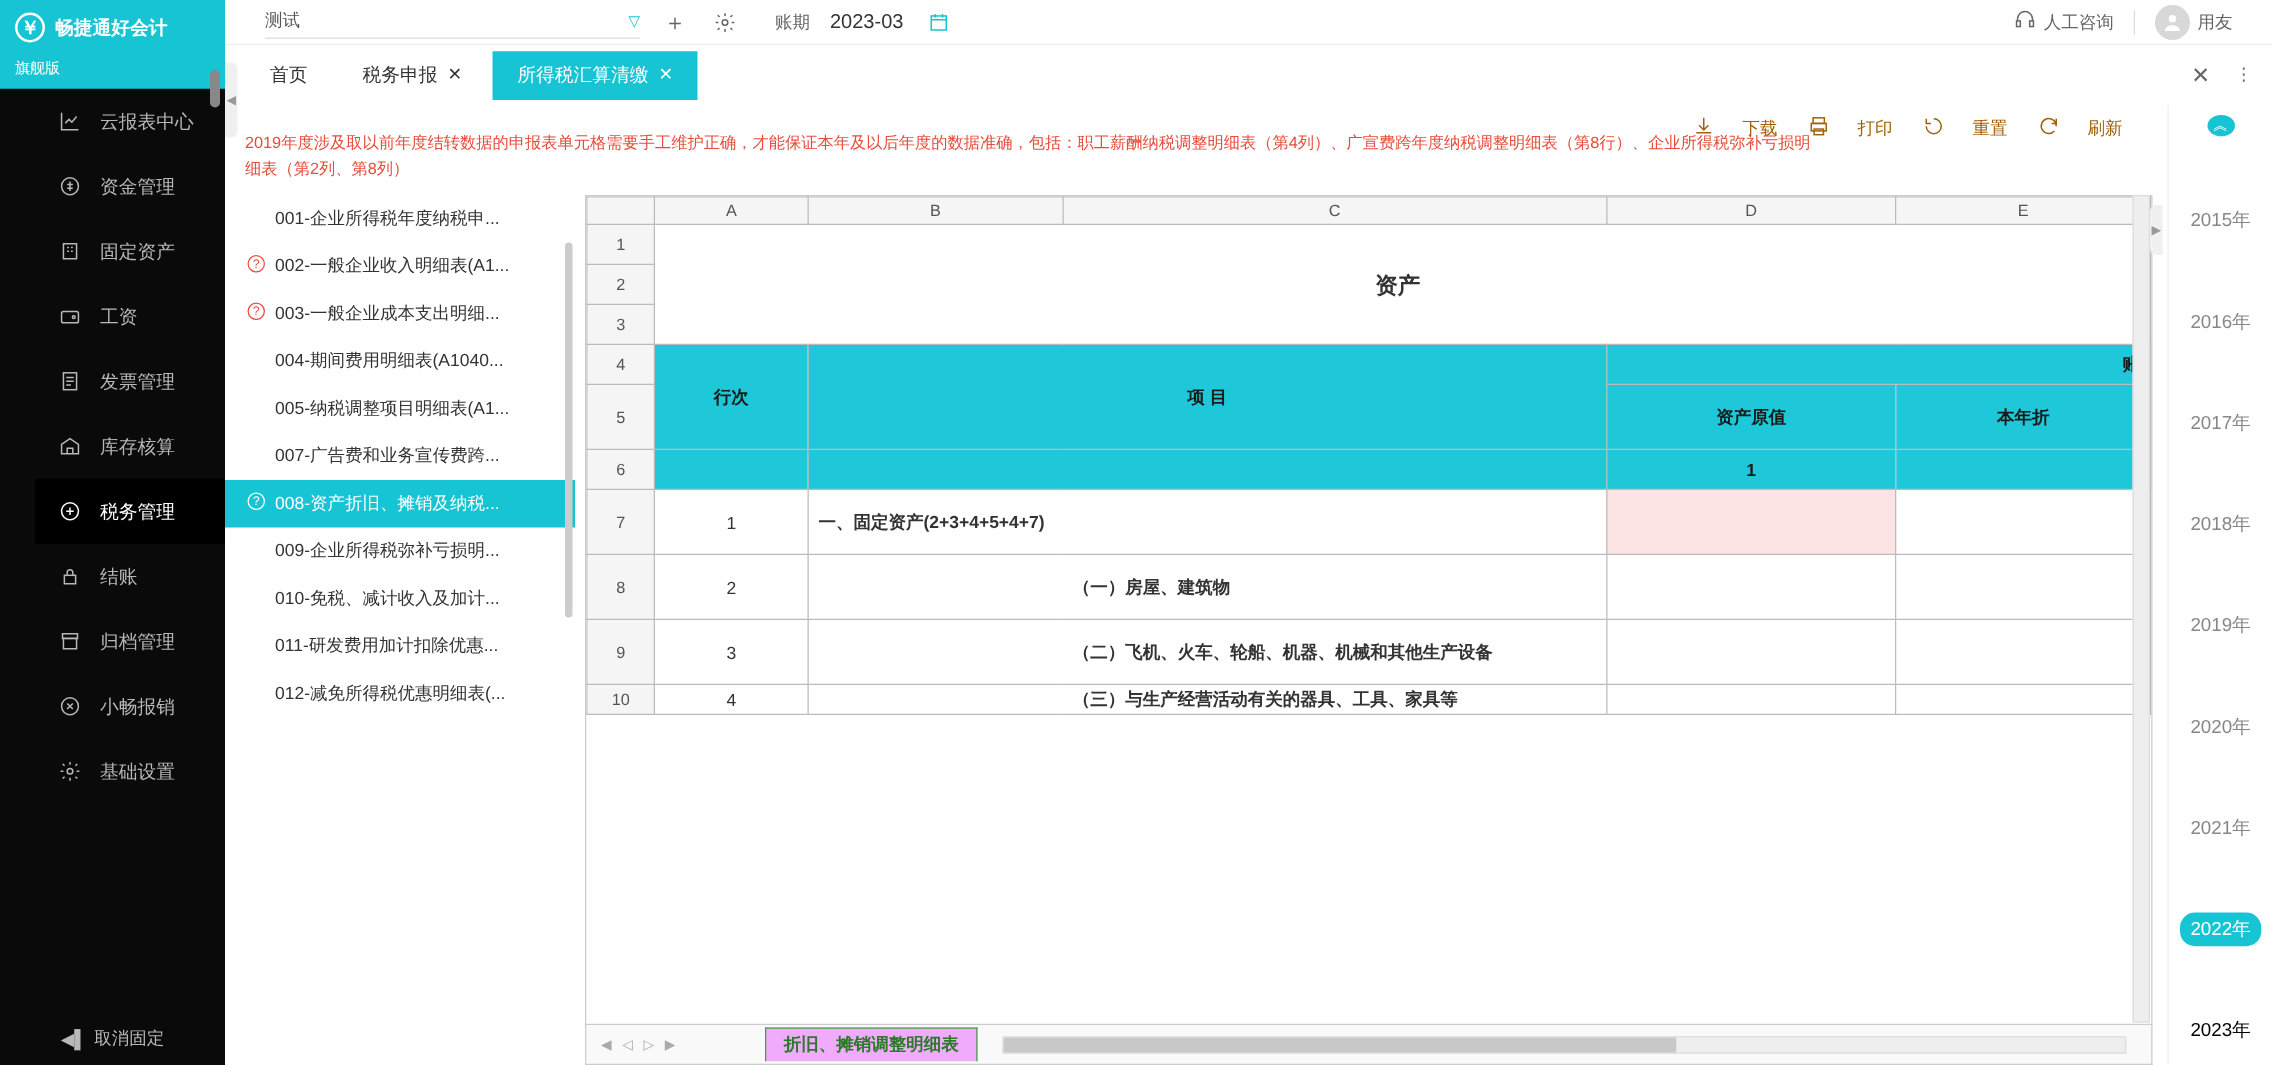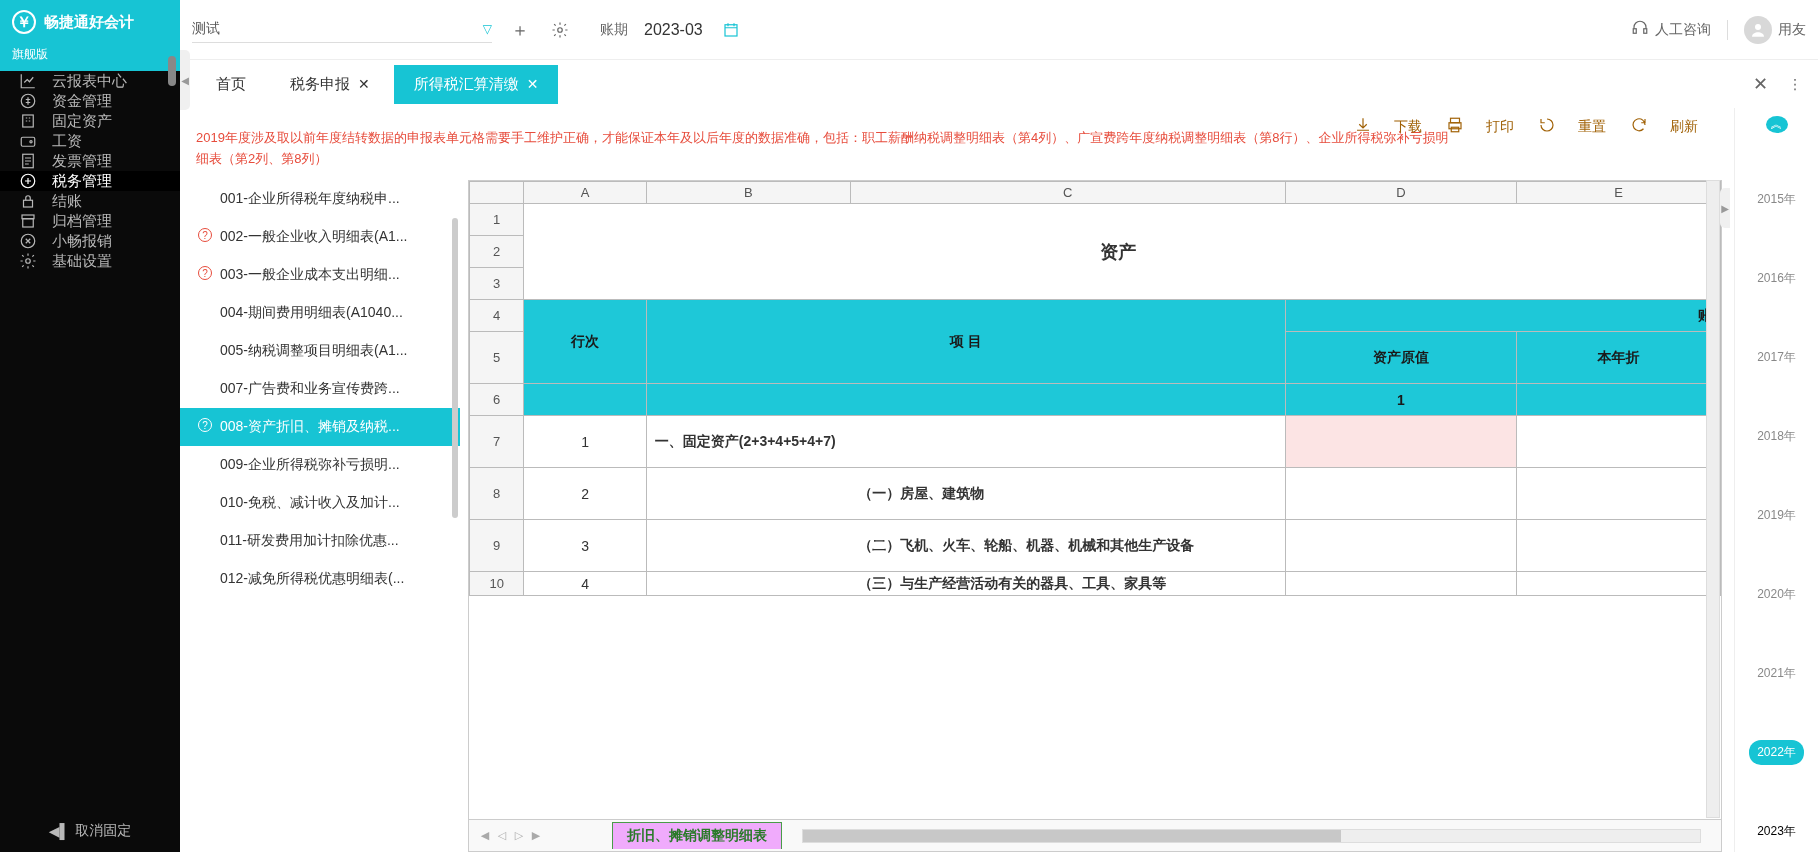--- a/index.html
+++ b/index.html
@@ -7,31 +7,31 @@
     .app { display: flex; height: 100vh; }
     
     
     .sidebar { width: 180px; background: #0a0a0a; color: #b8b8b8; display: flex; flex-direction: column; position: relative; }
     .logo-area { background: #17c4d4; color: #fff; padding: 10px 12px; display: flex; align-items: center; gap: 8px; }
     .logo-icon { width: 24px; height: 24px; border-radius: 50%; border: 2px solid #fff; display: flex; align-items: center; justify-content: center; font-weight: bold; font-size: 15px; }
     .logo-text { font-size: 15px; font-weight: bold; }
     .logo-sub { background: #17c4d4; color: #fff; font-size: 12px; padding: 2px 12px 8px; }
     .sidebar-scroll { position: absolute; right: 4px; top: 56px; width: 8px; height: 30px; background: #888; border-radius: 4px; }
     .sidebar-items { flex: 1; overflow: hidden; }
-    .sidebar-item { display: flex; align-items: center; gap: 14px; padding: 0 18px; cursor: pointer; font-size: 15px; }
+    .sidebar-item { display: flex; align-items: center; gap: 14px; padding: 16px 18px; cursor: pointer; font-size: 15px; margin-left: 28px; }
     .sidebar-item.active { background: #000; color: #fff; }
     .sidebar-item .si-icon { width: 20px; height: 20px; display: flex; align-items: center; justify-content: center; }
     .sidebar-footer { display: flex; align-items: center; justify-content: center; gap: 6px; padding: 12px; font-size: 14px; cursor: pointer; }
     .sidebar-collapse-notch { position: absolute; right: -10px; top: 50px; width: 10px; height: 60px; background: #f0f0f0; border-radius: 0 5px 5px 0; display: flex; align-items: center; justify-content: center; color: #999; font-size: 10px; }
     
     
     .main { flex: 1; display: flex; flex-direction: column; min-width: 0; }
     
     
-    .header { height: 60px; display: flex; align-items: center; padding: 0 12px; gap: 16px; border-bottom: 1px solid #eee; }
+    .header { height: 36px; display: flex; align-items: center; padding: 0 32px; gap: 16px; border-bottom: 1px solid #eee; }
     .company-select { display: flex; align-items: center; gap: 8px; border-bottom: 1px solid #ddd; padding: 4px 0; width: 300px; justify-content: space-between; cursor: pointer; }
     .company-name { color: #555; }
     .caret-down { color: #17c4d4; font-size: 12px; }
     .header-icon-btn { width: 24px; height: 24px; display: flex; align-items: center; justify-content: center; cursor: pointer; color: #666; font-size: 18px; }
     .period-label { color: #666; margin-left: 12px; }
     .period-value { font-size: 16px; font-weight: 500; }
     .cal-icon { color: #17c4d4; cursor: pointer; }
     .header-right { margin-left: auto; display: flex; align-items: center; gap: 16px; color: #666; }
     .hr-item { display: flex; align-items: center; gap: 6px; cursor: pointer; }
     .hr-divider { width: 1px; height: 20px; background: #ddd; }
@@ -78,21 +78,21 @@
     .sheet-tab { border: 1px solid #4a9b4a; border-bottom: none; background: #f0abfc; color: #2a7a2a; font-weight: bold; padding: 4px 14px; margin-left: 60px; font-size: 14px; }
     .hscroll-track { flex: 1; margin: 0 20px; height: 14px; background: #eee; position: relative; border: 1px solid #ddd; }
     .hscroll-thumb { position: absolute; left: 0; width: 60%; height: 100%; background: #c8c8c8; }
     .dots { position: absolute; left: 50%; top: 50%; transform: translate(-50%,-50%); color: #888; font-size: 10px; letter-spacing: 2px; }
     
     .sheet-notch { position: absolute; right: 0; top: 80px; width: 10px; height: 40px; background: #f0f0f0; border-radius: 5px 0 0 5px; display: flex; align-items: center; justify-content: center; color: #999; font-size: 10px; }
     .vscroll { position: absolute; right: 10px; top: 72px; bottom: 34px; width: 14px; background: #eee; border: 1px solid #ddd; }
     
     
     .year-panel { width: 84px; display: flex; flex-direction: column; align-items: center; gap: 10px; padding: 8px 4px; margin-left: 4px; border-left: 1px solid #eee; }
-    .year-item { font-size: 12px; color: #888; cursor: pointer; padding: 4px 8px; border-radius: 12px; margin-top: 44px; }
+    .year-item { font-size: 15px; color: #888; cursor: pointer; padding: 4px 8px; border-radius: 12px; margin-top: 44px; }
     .year-item.active { background: #17c4d4; color: #fff; }
     .year-arrow { width: 22px; height: 22px; border-radius: 50%; background: #17c4d4; color: #fff; display: flex; align-items: center; justify-content: center; font-size: 12px; cursor: pointer; }
     
     svg { width: 18px; height: 18px; stroke: currentColor; fill: none; stroke-width: 1.6; }
   </style>
 </head>
 <body>
 
 <div class="app">
 
@@ -140,20 +140,29 @@
           <span>工资</span>
         </div>
       <div class="sidebar-item">
           <span class="si-icon">
             <svg viewBox="0 0 24 24">
               <rect x="5" y="3" width="14" height="18"></rect>
               <path d="M8 8h8M8 12h8M8 16h5"></path>
             </svg>
           </span>
           <span>发票管理</span>
+        </div>
+      <div class="sidebar-item">
+          <span class="si-icon">
+            <svg viewBox="0 0 24 24">
+              <path d="M3 10l9-6 9 6v10H3z"></path>
+              <path d="M9 20v-6h6v6"></path>
+            </svg>
+          </span>
+          <span>库存核算</span>
         </div>
       <div class="sidebar-item active">
           <span class="si-icon">
             <svg viewBox="0 0 24 24">
               <circle cx="12" cy="12" r="9"></circle>
               <path d="M8 12h8M12 8v8"></path>
             </svg>
           </span>
           <span>税务管理</span>
         </div>

